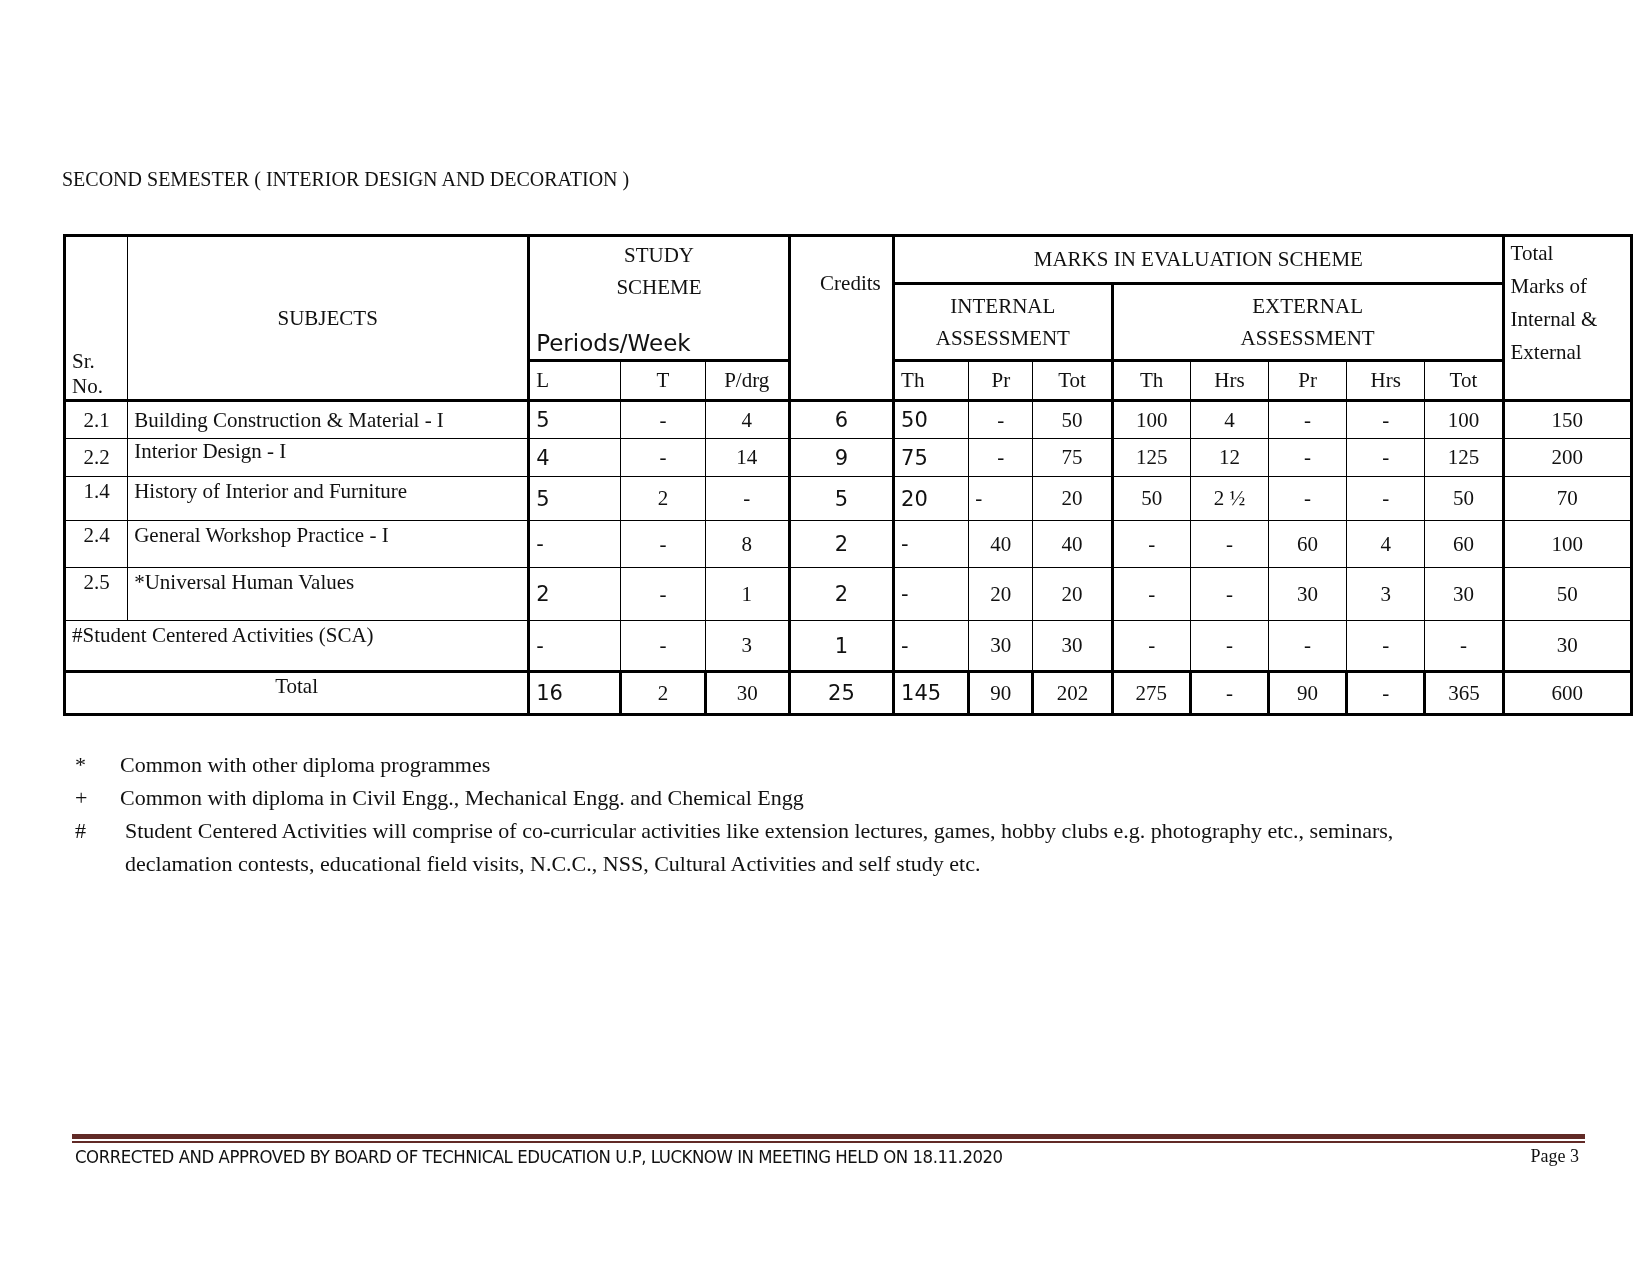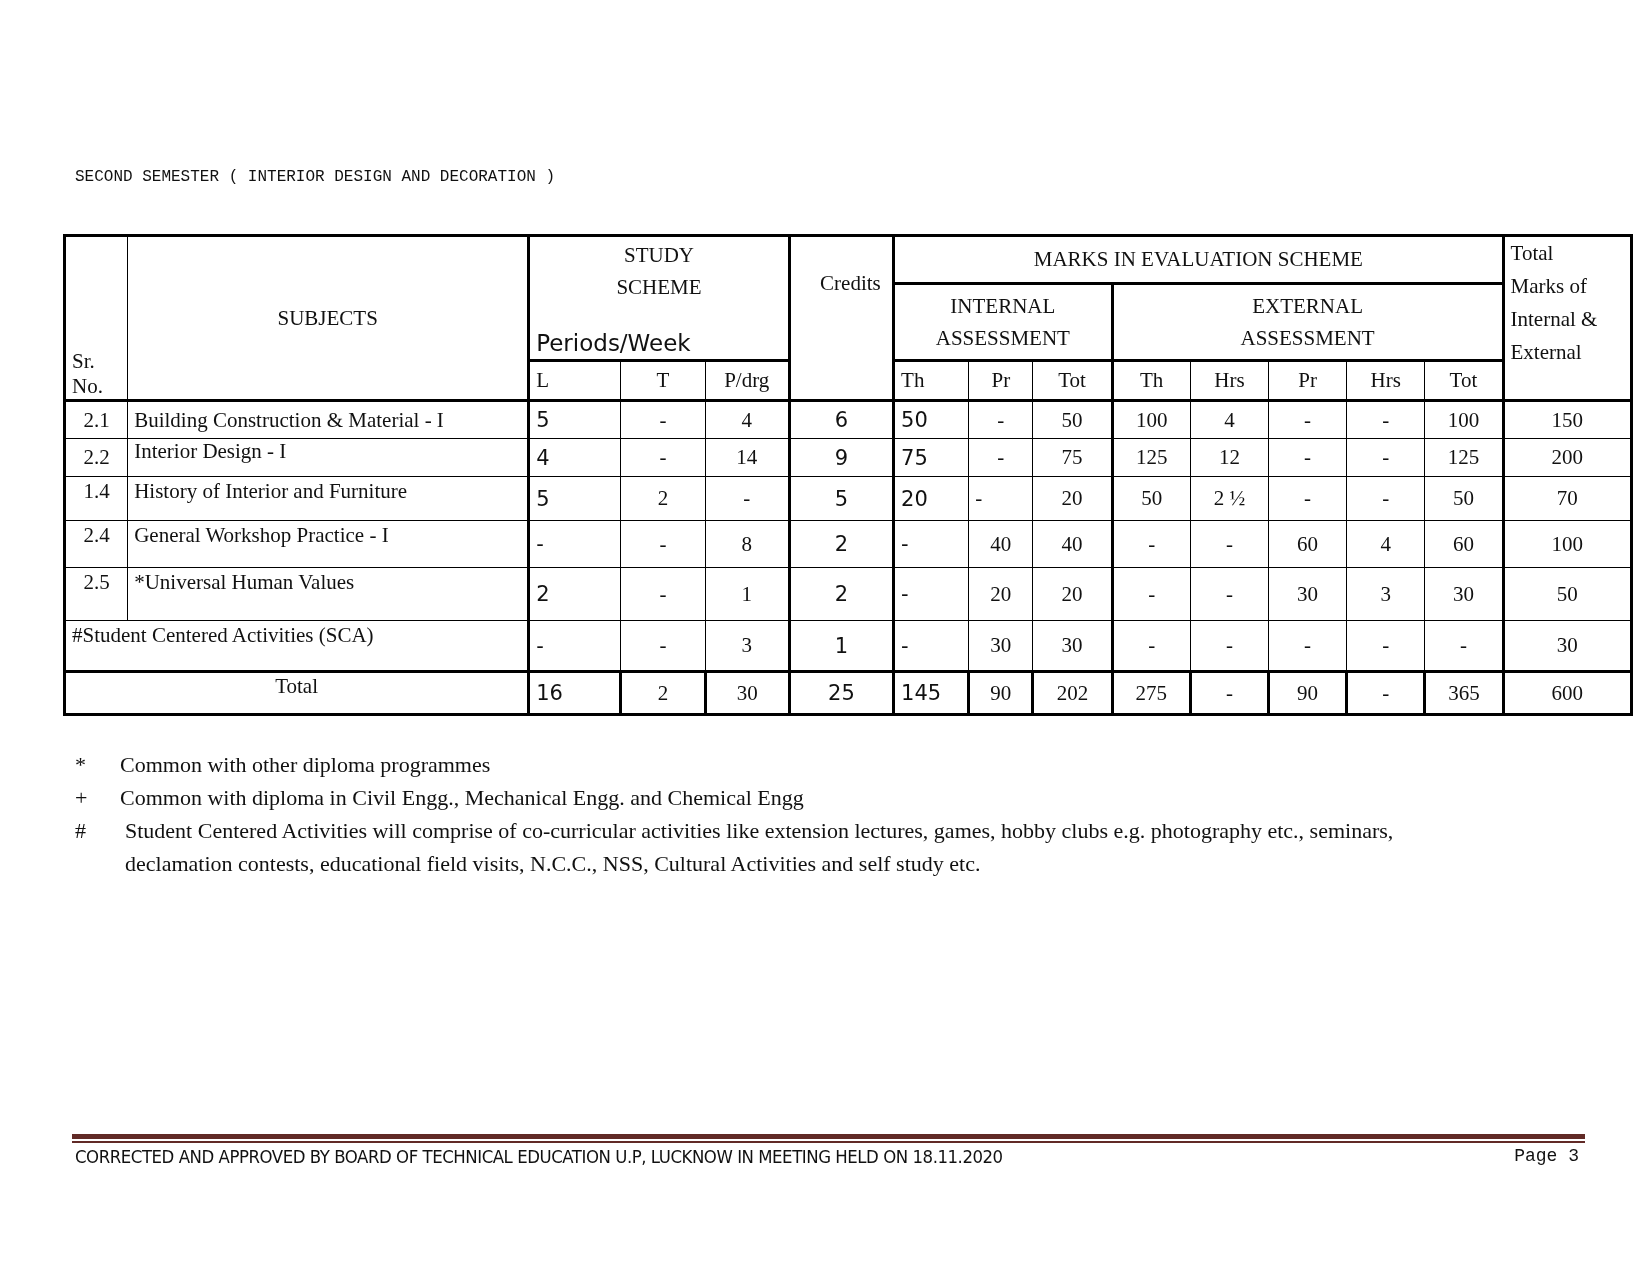--- a/index.html
+++ b/index.html
@@ -1,20 +1,20 @@
 <!DOCTYPE html>
 <html><head>
 <meta charset="utf-8">
 <style>
   html, body { margin: 0; padding: 0; background: #ffffff; }
   body { width: 1651px; height: 1275px; position: relative; overflow: hidden; color: #111; }
 
   .page-title {
-    position: absolute; left: 75px; top: 168px;
-    font-family: Liberation Mono, monospace; font-size: 16px; letter-spacing: 0px;
+    position: absolute; left: 62px; top: 168px;
+    font-family: Liberation Serif, serif; font-size: 20px; letter-spacing: 0px;
   }
 
   table.scheme {
     position: absolute; left: 63px; top: 234px;
     width: 1570px; border-collapse: collapse;
     font-family: "Liberation Serif", serif; font-size: 21px;
   }
   table.scheme td {
     border: 1.5px solid #000; padding: 0 6px; text-align: center; vertical-align: middle;
   }
@@ -41,21 +41,21 @@
   .footer-rule-thin {
     position: absolute; left: 72px; top: 1141px; width: 1513px; height: 1.5px; background: #612a26;
   }
   .footer-text {
     position: absolute; left: 75px; top: 1146px;
     font-family: "DejaVu Sans", sans-serif; font-size: 18px; letter-spacing: -0.5px;
     transform: scaleX(0.92); transform-origin: left top;
   }
   .footer-page {
     position: absolute; right: 72px; top: 1146px;
-    font-family: Liberation Mono, monospace; font-size: 18px;
+    font-family: Liberation Serif, serif; font-size: 18px;
   }
 </style>
 </head>
 <body>
 
 <div class="page-title">SECOND SEMESTER ( INTERIOR DESIGN AND DECORATION )</div>
 
 <table class="scheme">
   <colgroup>
     <col style="width:63px">

